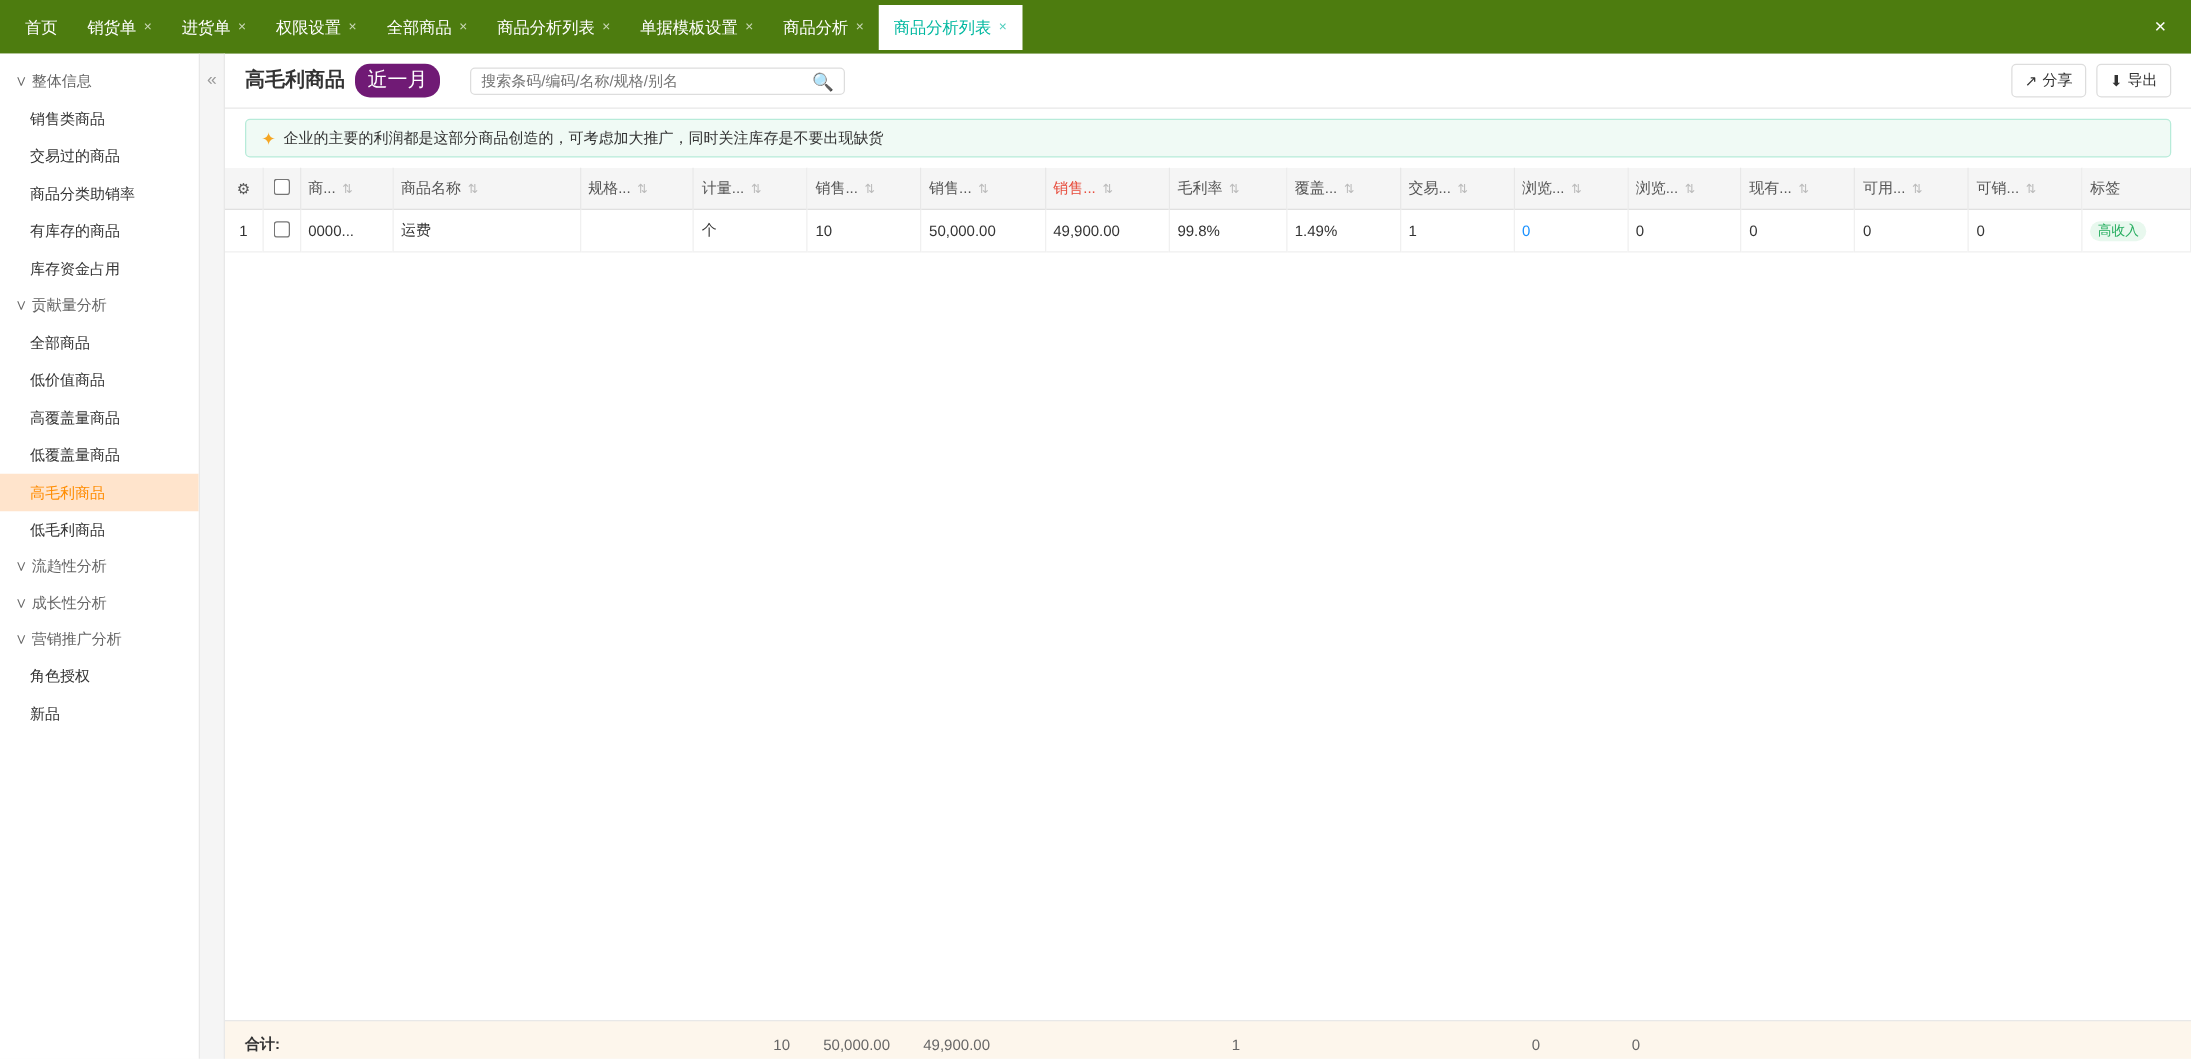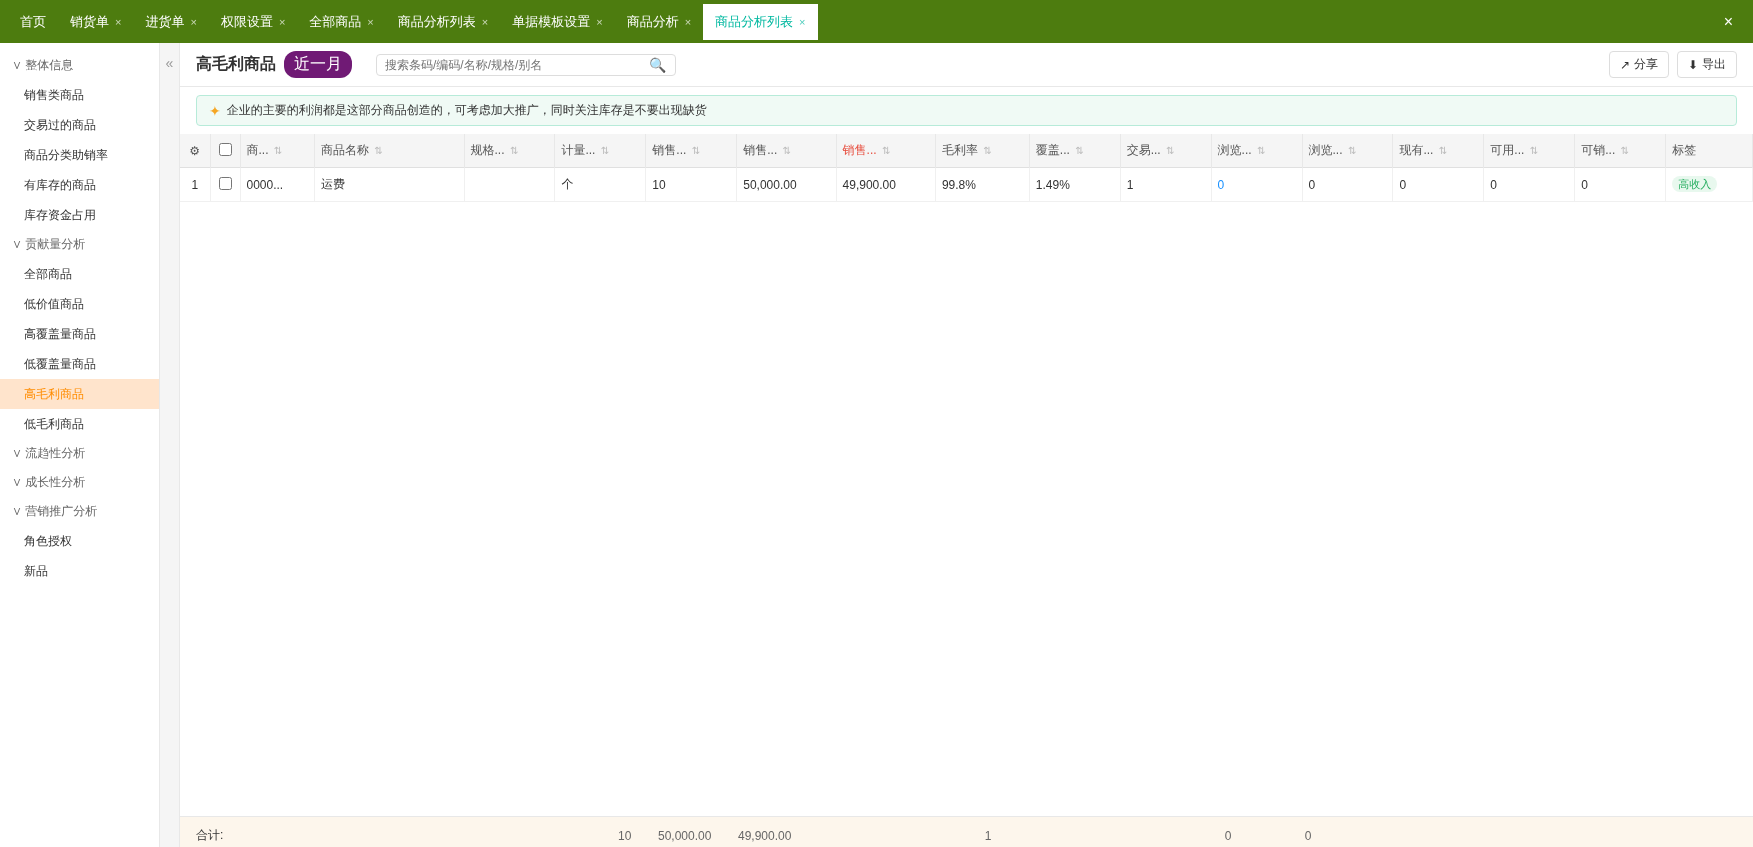--- a/index.html
+++ b/index.html
@@ -212,21 +212,21 @@
       right: 0;
       background: #fdf6ec;
       border-top: 1px solid #e8e8e8;
       padding: 8px 16px;
       display: flex;
       align-items: center;
       font-size: 12px;
       color: #666;
       height: 38px;
     }
-    .footer-label { color: #333; font-weight: normal; margin-right: 16px; }
+    .footer-label { color: #333; font-weight: bold; margin-right: 16px; }
     .footer-values {
       display: flex;
       gap: 0;
       align-items: center;
     }
     .footer-cell {
       min-width: 80px;
       text-align: right;
       padding: 0 8px;
     }

